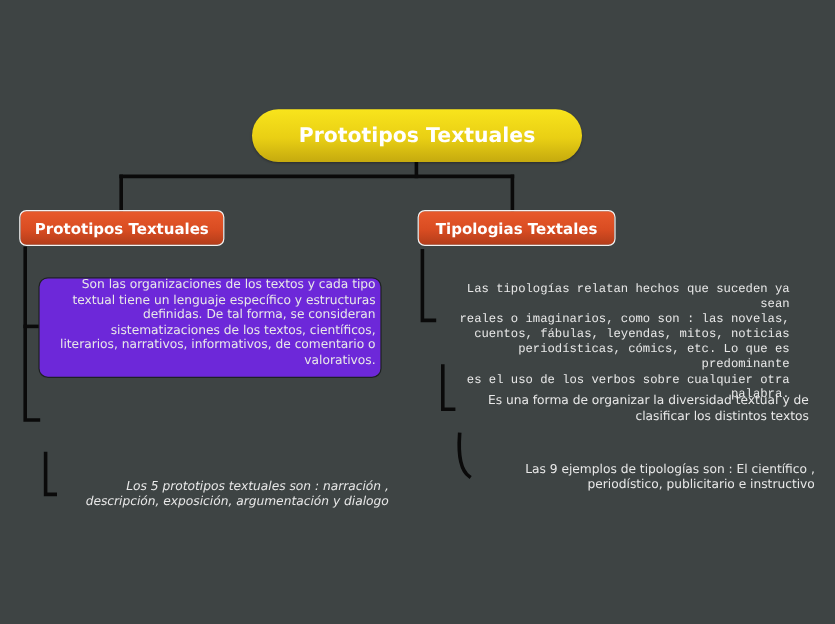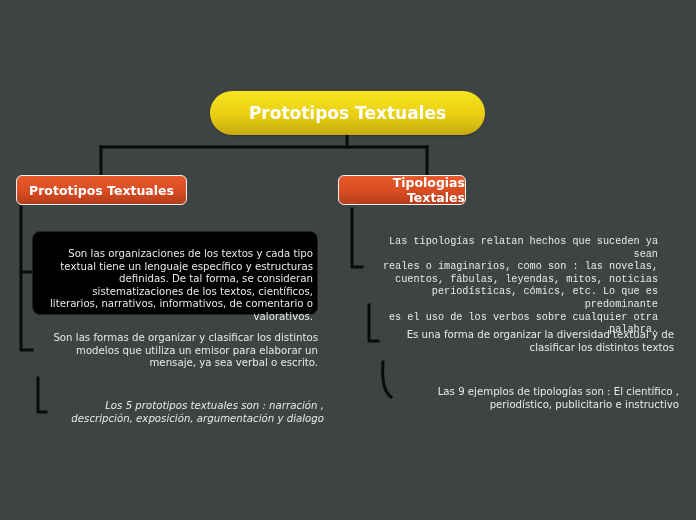--- a/index.html
+++ b/index.html
@@ -29,33 +29,33 @@
       border: 1px solid #f2f2f2;
       border-radius: 6px;
       background: linear-gradient(to bottom, #e85a2c 0%, #d94c22 55%, #b33d1a 100%);
       color: #ffffff;
       font-weight: bold;
       font-size: 12.5px;
       display: flex; align-items: center; justify-content: center;
       box-sizing: border-box;
     }
     .topic-left { left: 16px; top: 175px; width: 171px; }
-    .topic-right { left: 338px; top: 175px; width: 128px; }
+    .topic-right { left: 348px; top: 175px; width: 165px; }
     .note {
       position: absolute;
       color: #e8e8e8;
       font-size: 10.2px;
       line-height: 12.6px;
       white-space: pre-line;
     }
     .boxed {
       border: 1px solid #1e2222;
       border-radius: 8px;
-      background: #000000;
-      padding: 16px 4px 4px 6px;
+      background: #6d28d9;
+      padding: 0 4px 4px 6px;
       box-sizing: border-box;
     }
     .n1 { left: 32px; top: 231px; width: 286px; height: 84px; }
     .n2 { left: 38px; top: 332px; width: 280px; }
     .n3 { left: 54px; top: 400px; width: 270px; font-style: italic; }
     .n4 { left: 368px; top: 236px; width: 290px; font-family: Liberation Mono, monospace; }
     .n5 { left: 384px; top: 329px; width: 290px; }
     .n6 { left: 399px; top: 386px; width: 280px; }
   </style>
 </head>
@@ -92,23 +92,20 @@
   <div class="topic topic-right">
     <span>Tipologias Textales</span>
   </div>
 
   <div class="note boxed n1">Son las organizaciones de los textos y cada tipo
 textual tiene un lenguaje específico y estructuras
 definidas. De tal forma, se consideran
 sistematizaciones de los textos,  científicos,
 literarios, narrativos, informativos, de comentario o
 valorativos.</div>
-  <div class="note n2">Son las formas de organizar y clasificar los distintos
-modelos que utiliza un emisor para elaborar un
-mensaje, ya sea verbal o escrito.</div>
   <div class="note n3">Los 5 prototipos textuales son : narración ,
 descripción, exposición, argumentación y dialogo</div>
 
   <div class="note n4">Las tipologías relatan hechos que suceden ya sean
 reales o imaginarios, como son : las novelas,
 cuentos, fábulas, leyendas, mitos, noticias
 periodísticas, cómics, etc. Lo que es predominante
 es el uso de los verbos sobre cualquier otra palabra.</div>
   <div class="note n5">Es una forma de organizar la diversidad textual y de
 clasificar los distintos textos</div>

